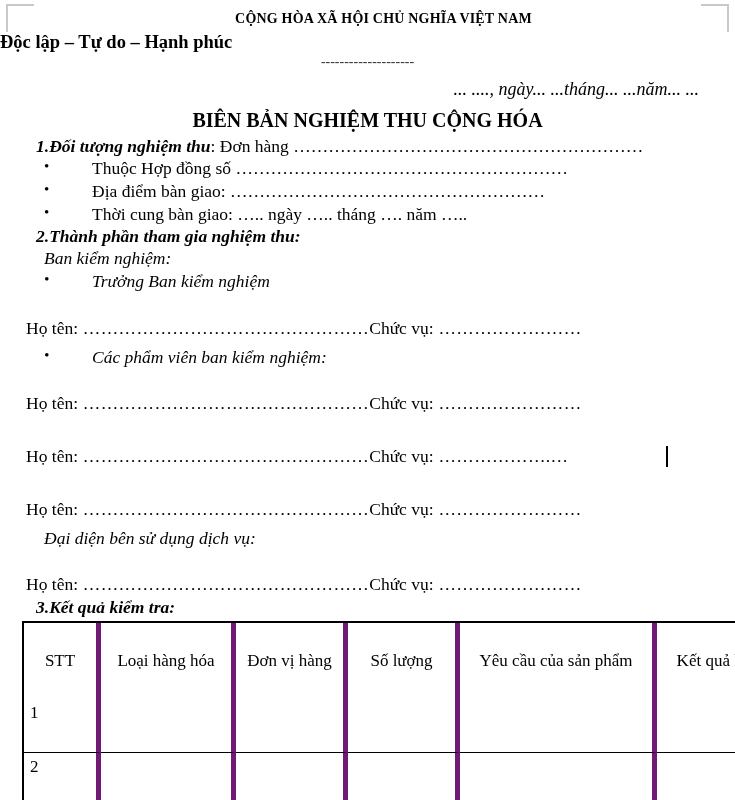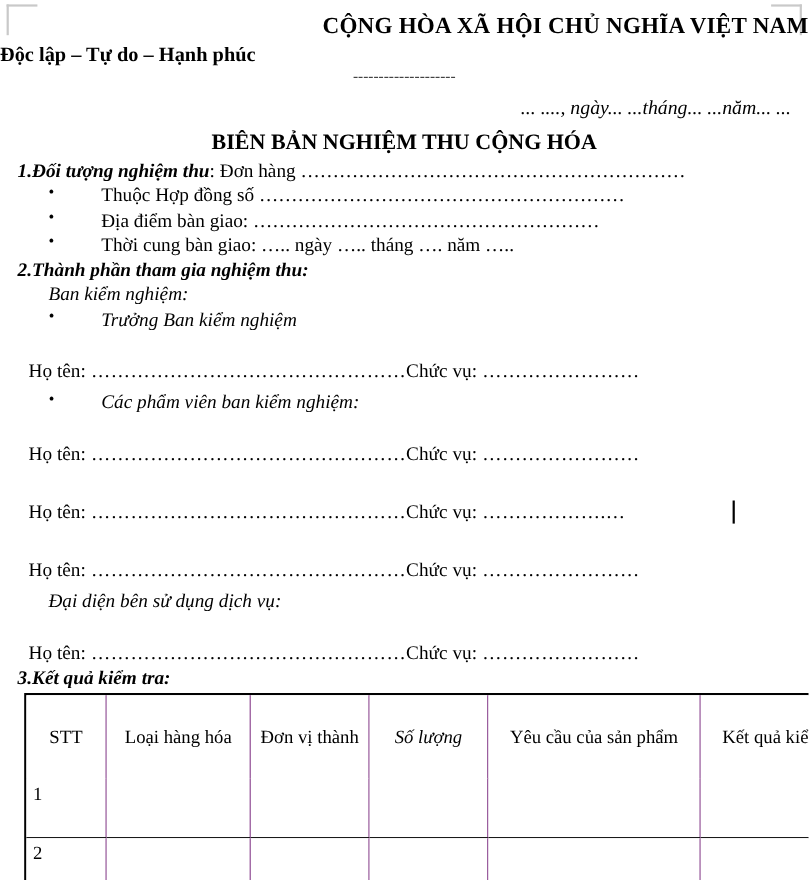--- a/index.html
+++ b/index.html
@@ -35,23 +35,23 @@
   .margin-mark.tr { right: 6px; top: 4px;  border-right: 2px solid #c9c9c9; border-top: 2px solid #c9c9c9; }
 
   .content {
     position: absolute;
     left: 0; top: 0;
     width: 735px;
   }
 
   
   .national-head {
-    text-align: right;
-    font-weight: bold;
-    font-size: 21px;
+    text-align: center;
+    font-weight: bold;
+    font-size: 14px;
     letter-spacing: 0.2px;
     margin-top: 10px;
     line-height: 1.25;
     margin-left: 32px;
   }
   .national-sub {
     text-align: left;
     font-weight: bold;
     font-size: 18.5px;
     line-height: 1.35;
@@ -63,39 +63,39 @@
     letter-spacing: 0px;
     color: #3a3a3a;
     line-height: 1.0;
     margin-top: 1px;
     height: 18px;
   }
   .date-line {
     text-align: right;
     font-style: italic;
     font-size: 18px;
-    padding-right: 16px;
+    padding-right: 36px;
     margin-top: 6px;
     line-height: 1.2;
   }
   .doc-title {
     text-align: center;
     font-weight: bold;
     font-size: 20px;
     margin-top: 7px;
     line-height: 1.2;
   }
 
   
   .sec-head {
     font-weight: bold;
     font-style: italic;
     font-size: 17.5px;
     line-height: 1.26;
-    padding-left: 16px;
+    padding-left: 36px;
   }
   .sec-head .plain {
     font-weight: normal;
     font-style: normal;
   }
   .line {
     font-size: 17.5px;
     line-height: 1.30;
     padding-left: 44px;
     white-space: nowrap;
@@ -150,21 +150,21 @@
   .tbl-wrap { padding-left: 22px; padding-right: 24px; margin-top: 3px; }
   table.result {
     border-collapse: separate;
     border-spacing: 0;
     width: 689px;
     table-layout: fixed;
     border: 2px solid #000;
     background: #fff;
   }
   table.result td {
-    border-right: 1px solid #701a75;
+    border-right: 5px solid #701a75;
     border-bottom: 1px solid #000;
     font-size: 17px;
     padding: 4px 6px;
     vertical-align: top;
     background: #fff;
   }
   table.result tr td:last-child { border-right: none; }
   table.result tr:last-child td { border-bottom: none; }
 
   table.result thead td {
@@ -173,21 +173,21 @@
     height: 68px;
     line-height: 1.22;
   }
   table.result tbody td {
     height: 45px;
     text-align: left;
   }
   .col-stt  { width: 60px; }
   .col-loai { width: 118px; }
   .col-dvt  { width: 95px; }
-  .col-sl   { width: 95px; font-style: italic; }
+  .col-sl   { width: 95px; }
   .col-yc   { width: 180px; }
   .col-kq   { width: 141px; }
 
   .tail-head {
     font-weight: bold;
     font-style: italic;
     font-size: 17.5px;
     line-height: 1.26;
     padding-left: 26px;
     margin-top: 4px;
@@ -278,21 +278,21 @@
     </div>
 
     <div class="sec-head">3.Kết quả kiểm tra:</div>
 
     <div class="tbl-wrap">
       <table class="result">
         <thead>
           <tr>
             <td class="col-stt">STT</td>
             <td class="col-loai">Loại hàng hóa</td>
-            <td class="col-dvt">Đơn vị thành</td>
+            <td class="col-dvt">Đơn vị hàng</td>
             <td class="col-sl">Số lượng</td>
             <td class="col-yc">Yêu cầu của sản phẩm</td>
             <td class="col-kq">Kết quả kiểm tra</td>
           </tr>
         </thead>
         <tbody>
           <tr>
             <td>1</td>
             <td></td>
             <td></td>

